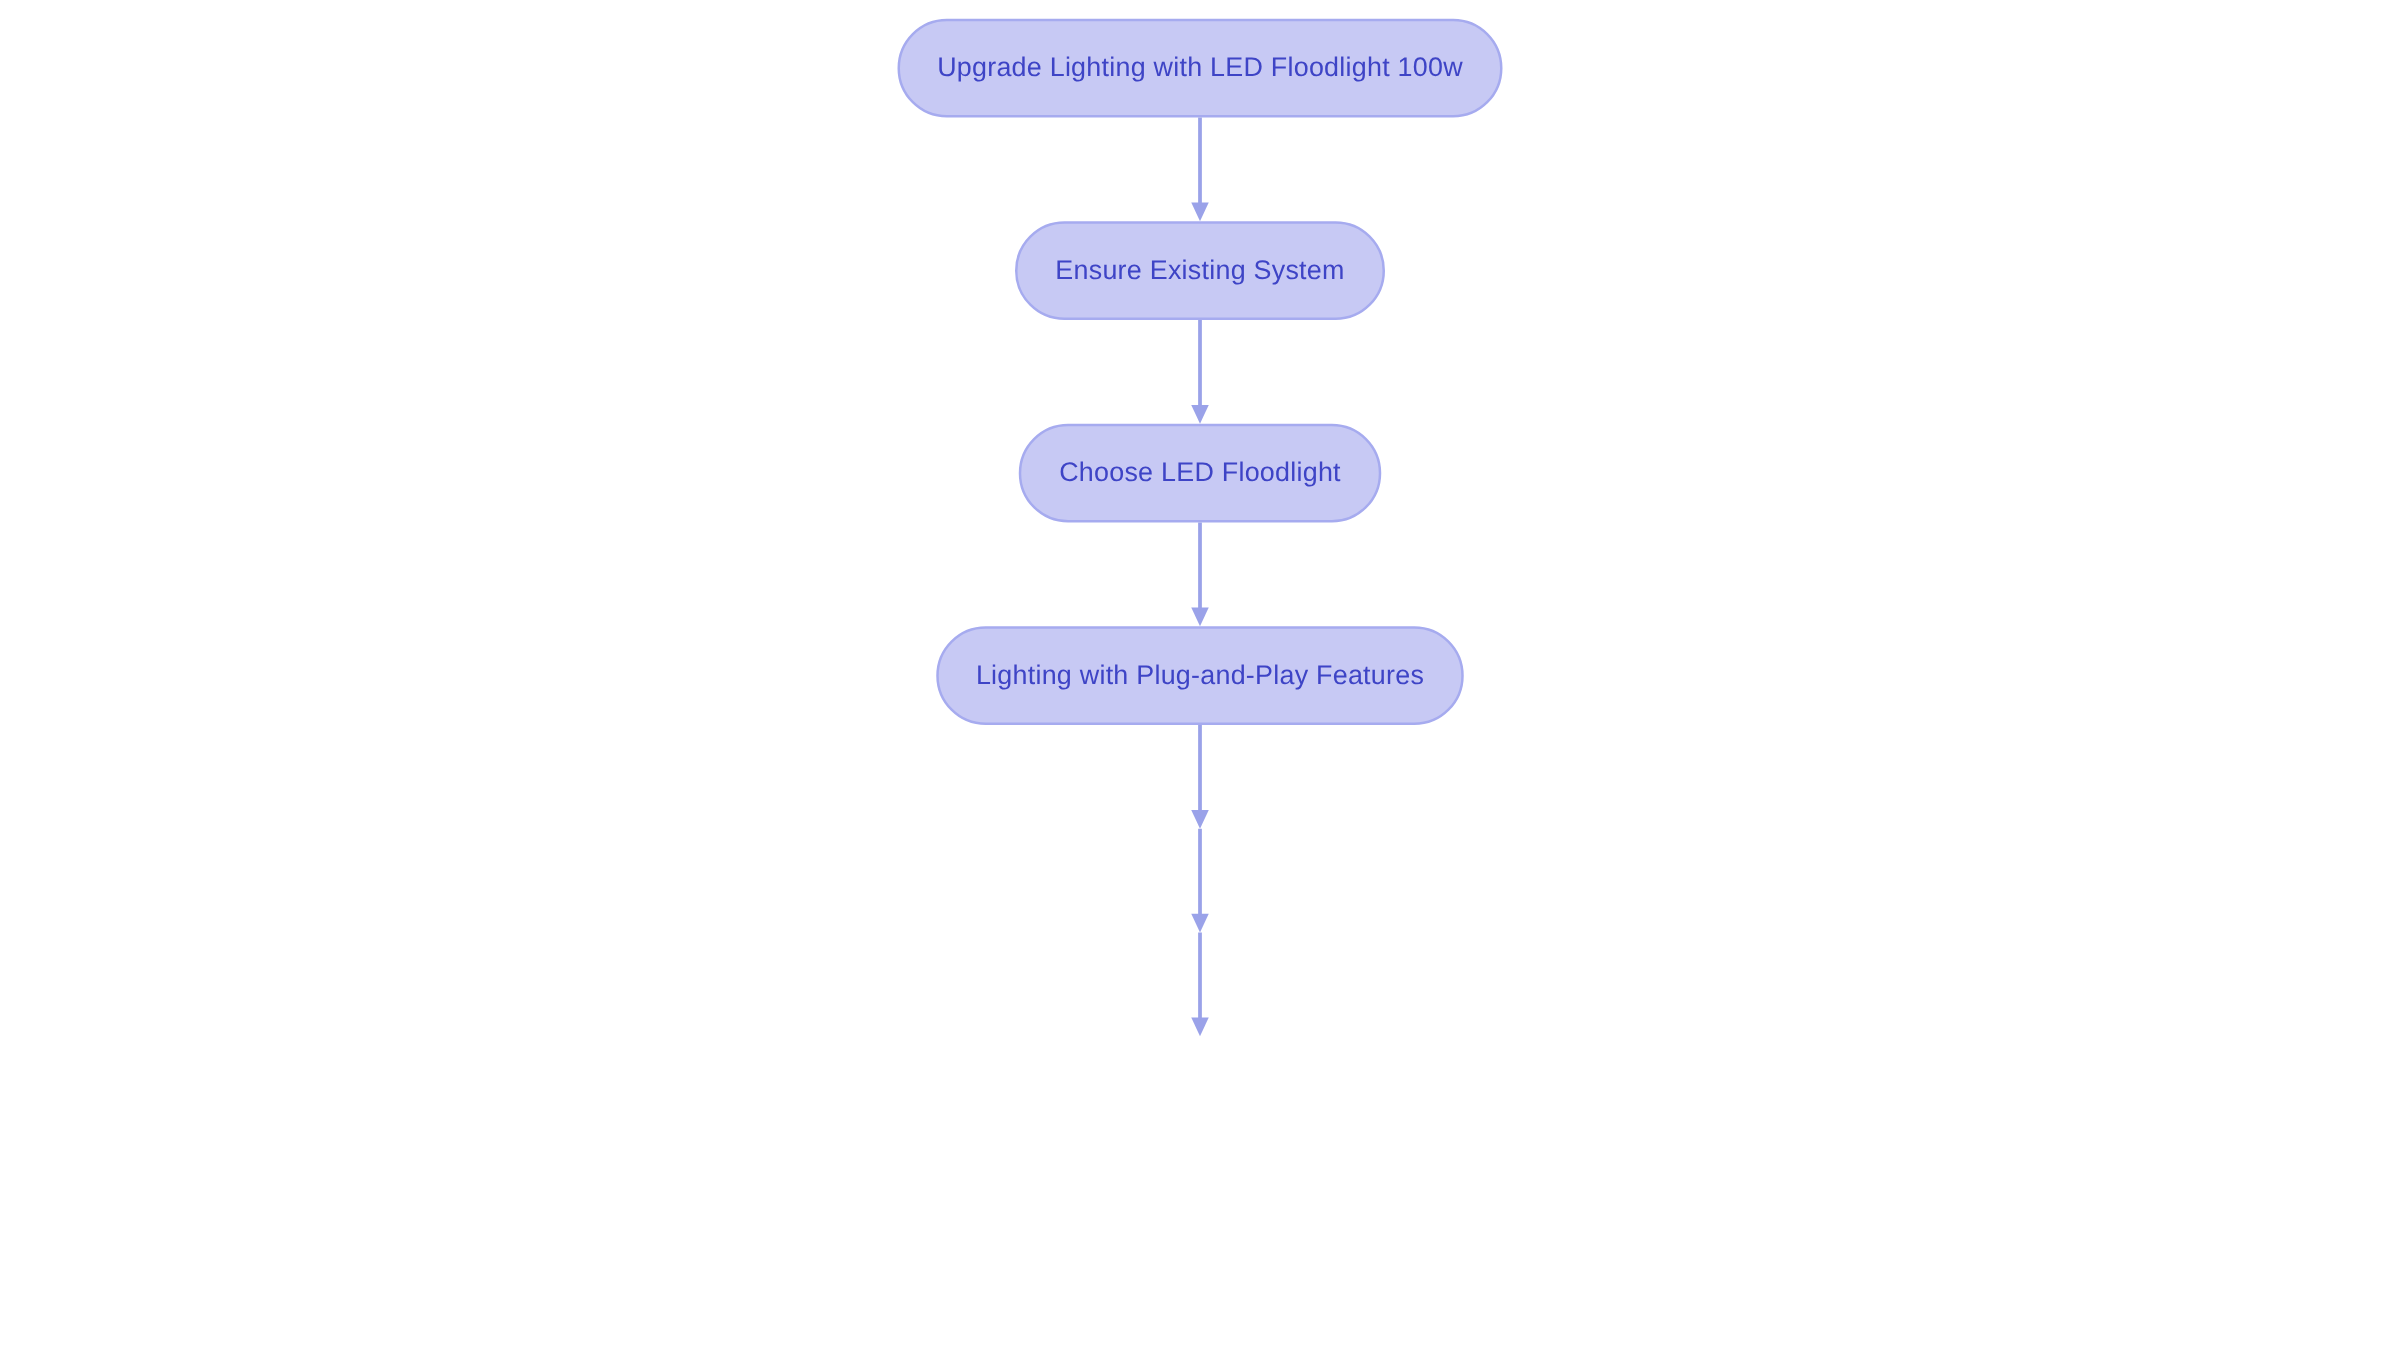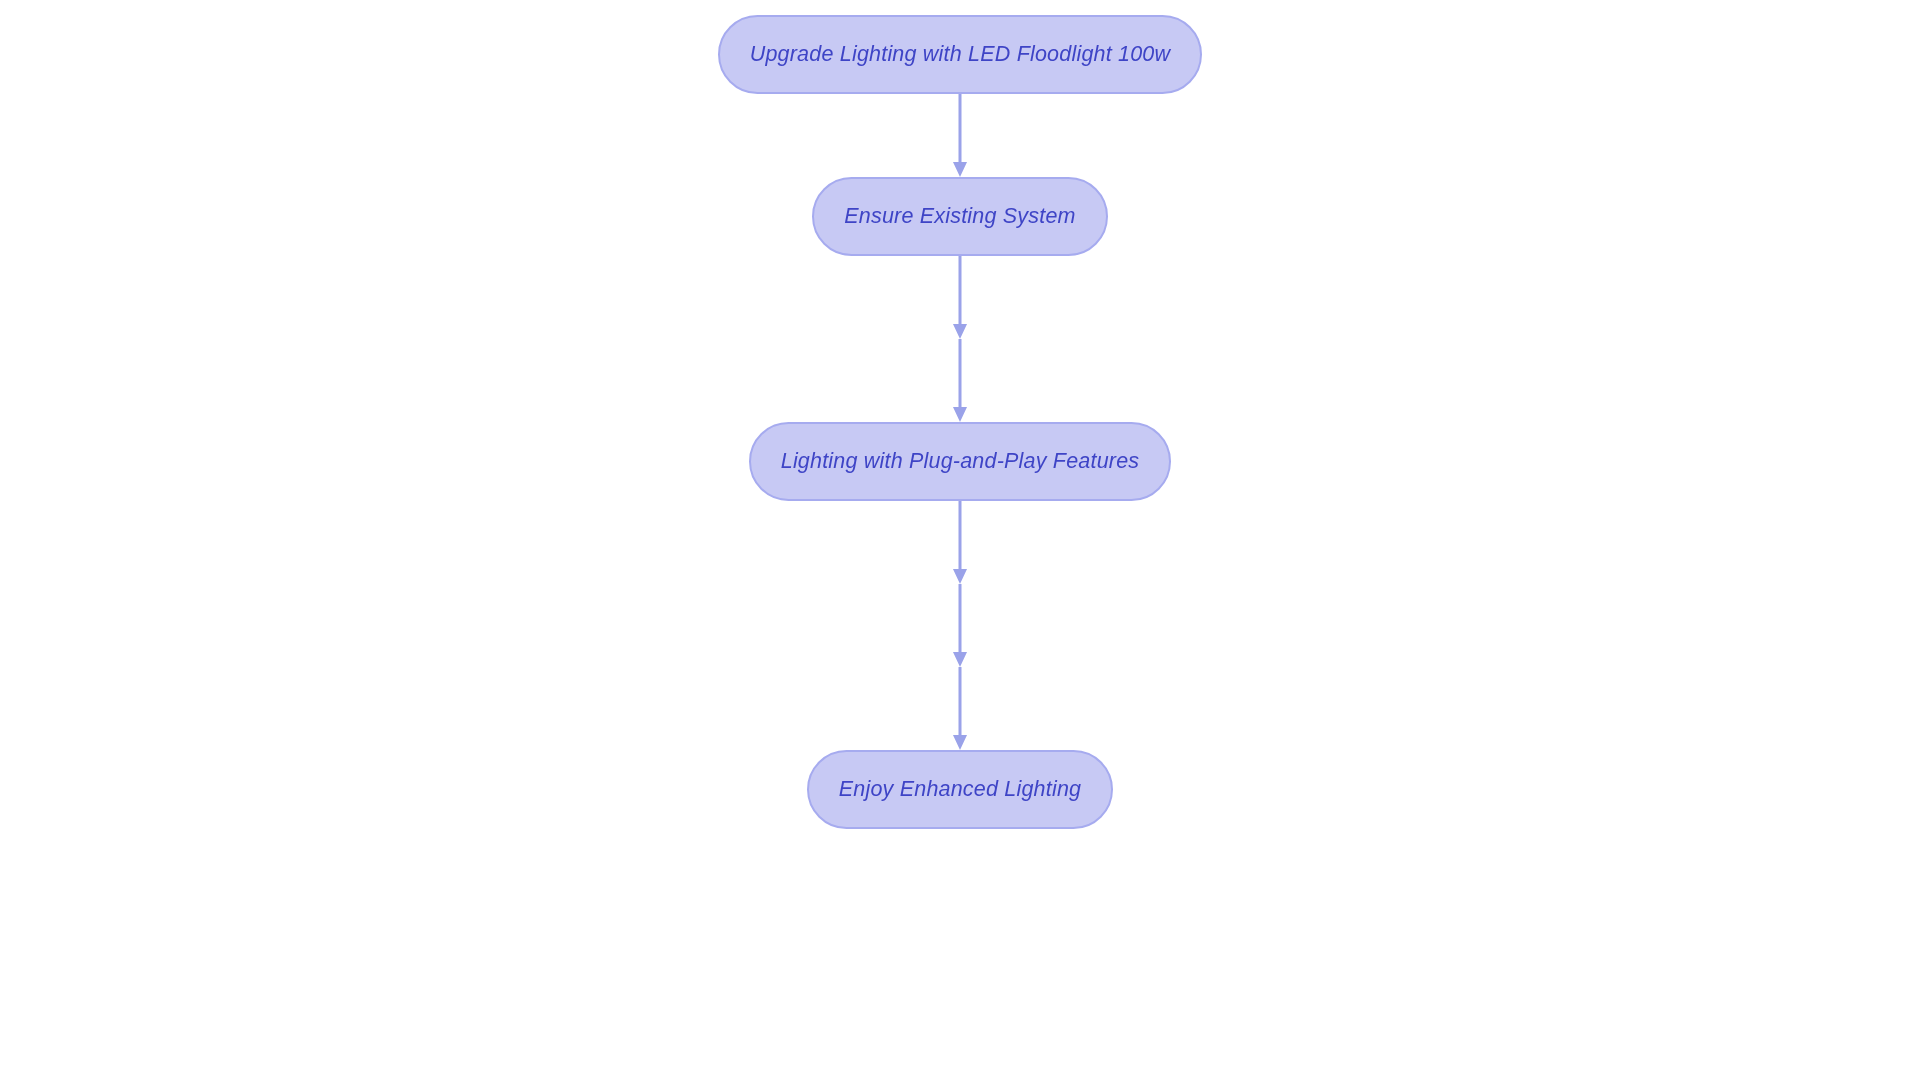--- a/index.html
+++ b/index.html
@@ -14,21 +14,20 @@
   body{
     background:var(--canvas-bg);
     font-family:"Liberation Sans","DejaVu Sans",sans-serif;
     overflow:hidden;
   }
   .canvas{
     position:relative;
     width:1920px;
     height:1083px;
     background:var(--canvas-bg);
-    font-style:italic;
   }
   .flow{
     position:absolute;
     top:15px;
     left:0;
     width:100%;
     display:flex;
     flex-direction:column;
     align-items:center;
   }
@@ -92,20 +91,23 @@
 
     <div class="node">
       <span>Ensure Existing System</span>
     </div>
 
     <div class="connector">
       <div class="line"></div>
       <div class="head"></div>
     </div>
 
+    <div class="node">
+      <span>Choose LED Floodlight</span>
+    </div>
 
     <div class="connector">
       <div class="line"></div>
       <div class="head"></div>
     </div>
 
     <div class="node">
       <span>Lighting with Plug-and-Play Features</span>
     </div>
 
@@ -119,18 +121,15 @@
       <div class="line"></div>
       <div class="head"></div>
     </div>
 
 
     <div class="connector">
       <div class="line"></div>
       <div class="head"></div>
     </div>
 
-    <div class="node">
-      <span>Enjoy Enhanced Lighting</span>
-    </div>
 
   </div>
 </div>
 
 </body></html>

